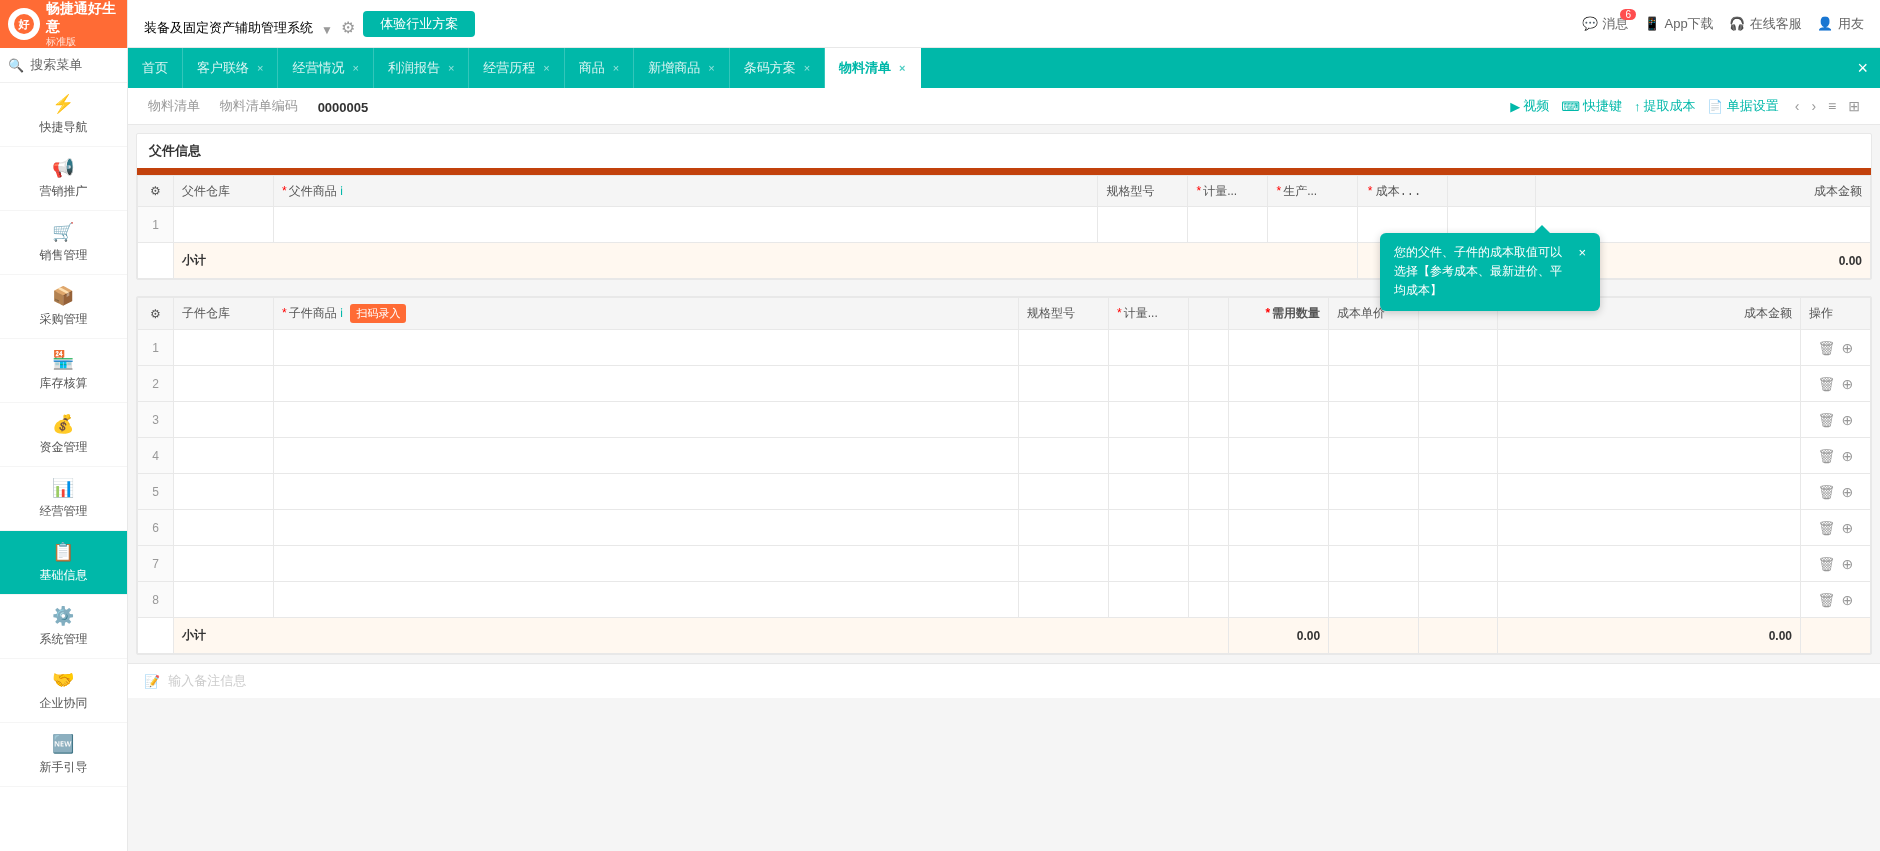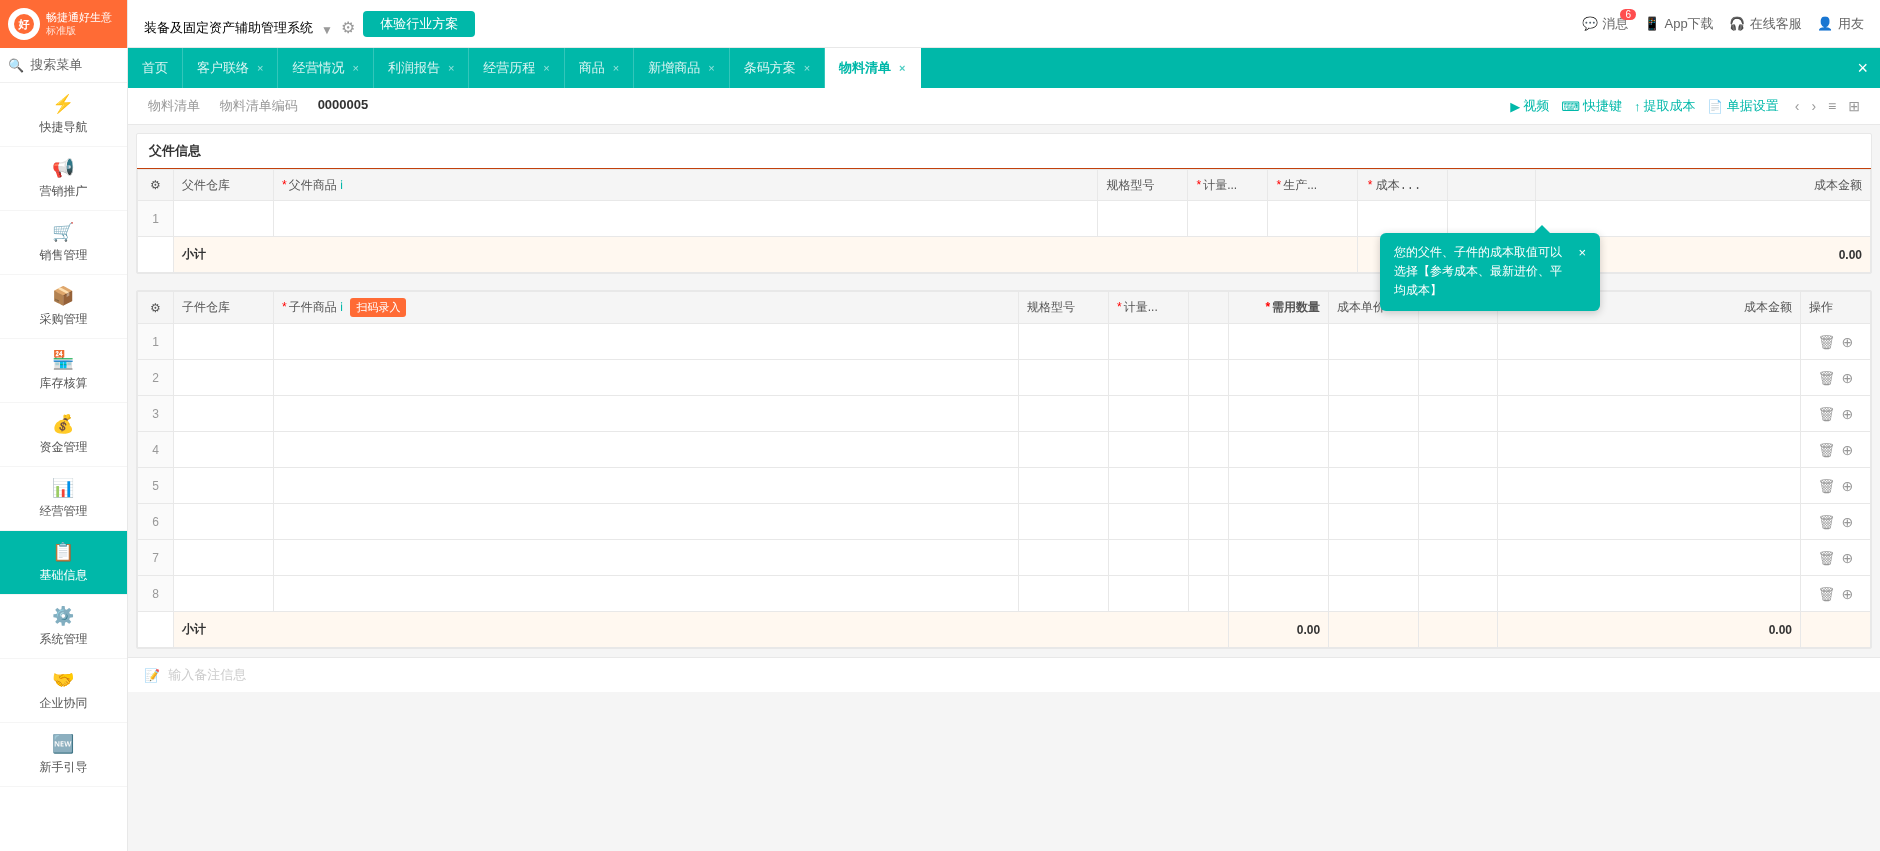--- a/index.html
+++ b/index.html
@@ -26,21 +26,21 @@
     .sidebar-logo-icon {
       width: 32px;
       height: 32px;
       background: #fff;
       border-radius: 50%;
       display: flex;
       align-items: center;
       justify-content: center;
       flex-shrink: 0;
     }
-    .sidebar-logo-text { font-size: 11px; line-height: 1.3; color: #fff; font-weight: normal; }
+    .sidebar-logo-text { font-size: 14px; line-height: 1.3; color: #fff; font-weight: bold; }
     .sidebar-logo-sub { font-size: 10px; color: rgba(255,255,255,0.8); }
     .sidebar-search {
       display: flex;
       align-items: center;
       padding: 8px;
       border-bottom: 1px solid #f0f0f0;
       cursor: pointer;
       gap: 6px;
       color: #666;
     }
@@ -121,30 +121,30 @@
     
     .sub-header {
       background: #fff;
       padding: 8px 16px;
       display: flex;
       align-items: center;
       justify-content: space-between;
       border-bottom: 1px solid #e8e8e8;
       flex-shrink: 0;
     }
-    .sub-header-left { display: flex; align-items: flex-start; gap: 16px; }
+    .sub-header-left { display: flex; align-items: flex-end; gap: 16px; }
     .sub-breadcrumb { font-size: 13px; color: #333; }
     .sub-breadcrumb span { color: #999; margin: 0 4px; }
     .sub-code { font-size: 13px; color: #333; font-weight: bold; }
     .sub-header-right { display: flex; align-items: center; gap: 12px; font-size: 13px; color: #666; }
     .sub-header-right .action-link { cursor: pointer; color: #00b8a9; display: flex; align-items: center; gap: 3px; }
 
     
     .section { background: #fff; margin: 8px; border: 1px solid #e8e8e8; border-radius: 2px; }
-    .section-title { padding: 8px 12px; font-weight: bold; font-size: 13px; color: #333; border-bottom: 1px solid #c2410c; }
+    .section-title { padding: 8px 12px; font-weight: bold; font-size: 13px; color: #333; border-bottom: 7px solid #c2410c; }
 
     
     .data-table { width: 100%; border-collapse: collapse; }
     .data-table th {
       background: #f5f5f5;
       border: 1px solid #e8e8e8;
       padding: 6px 8px;
       font-size: 12px;
       color: #555;
       font-weight: normal;

